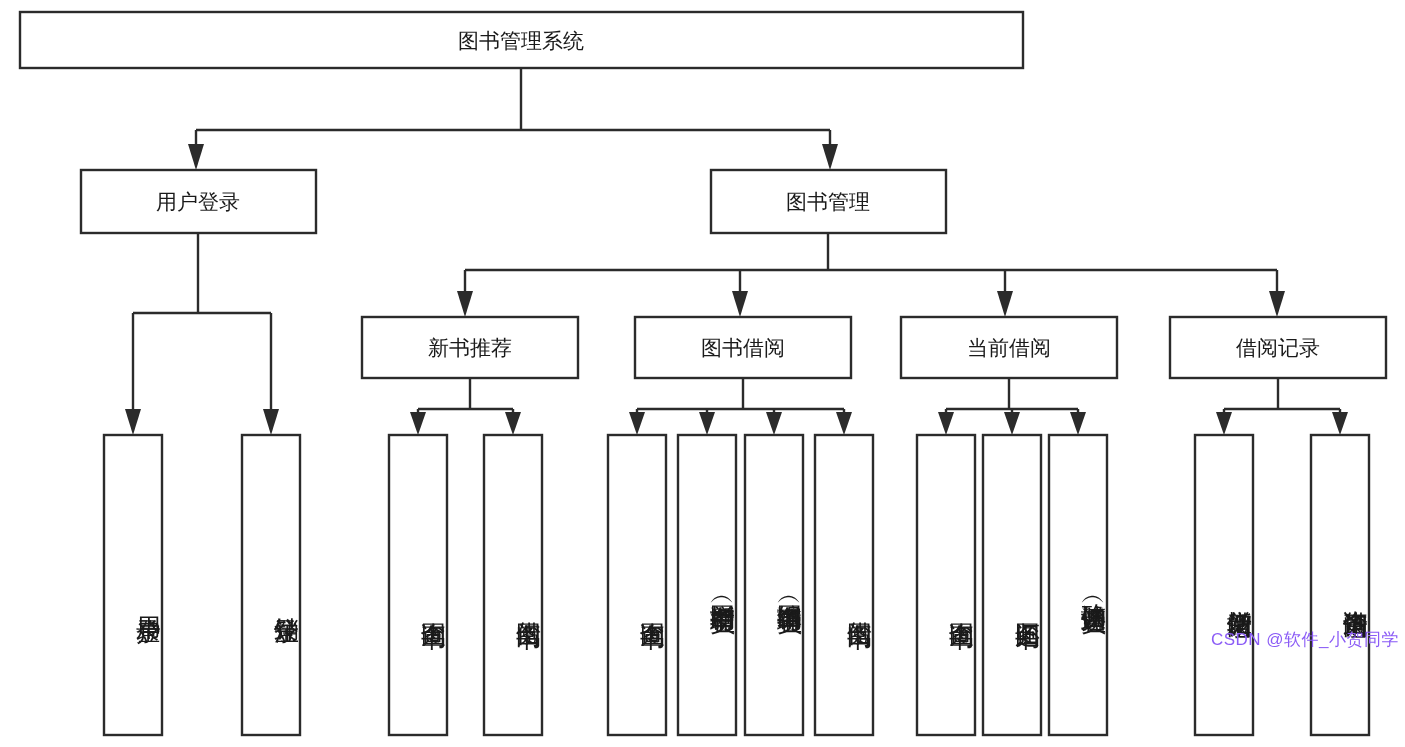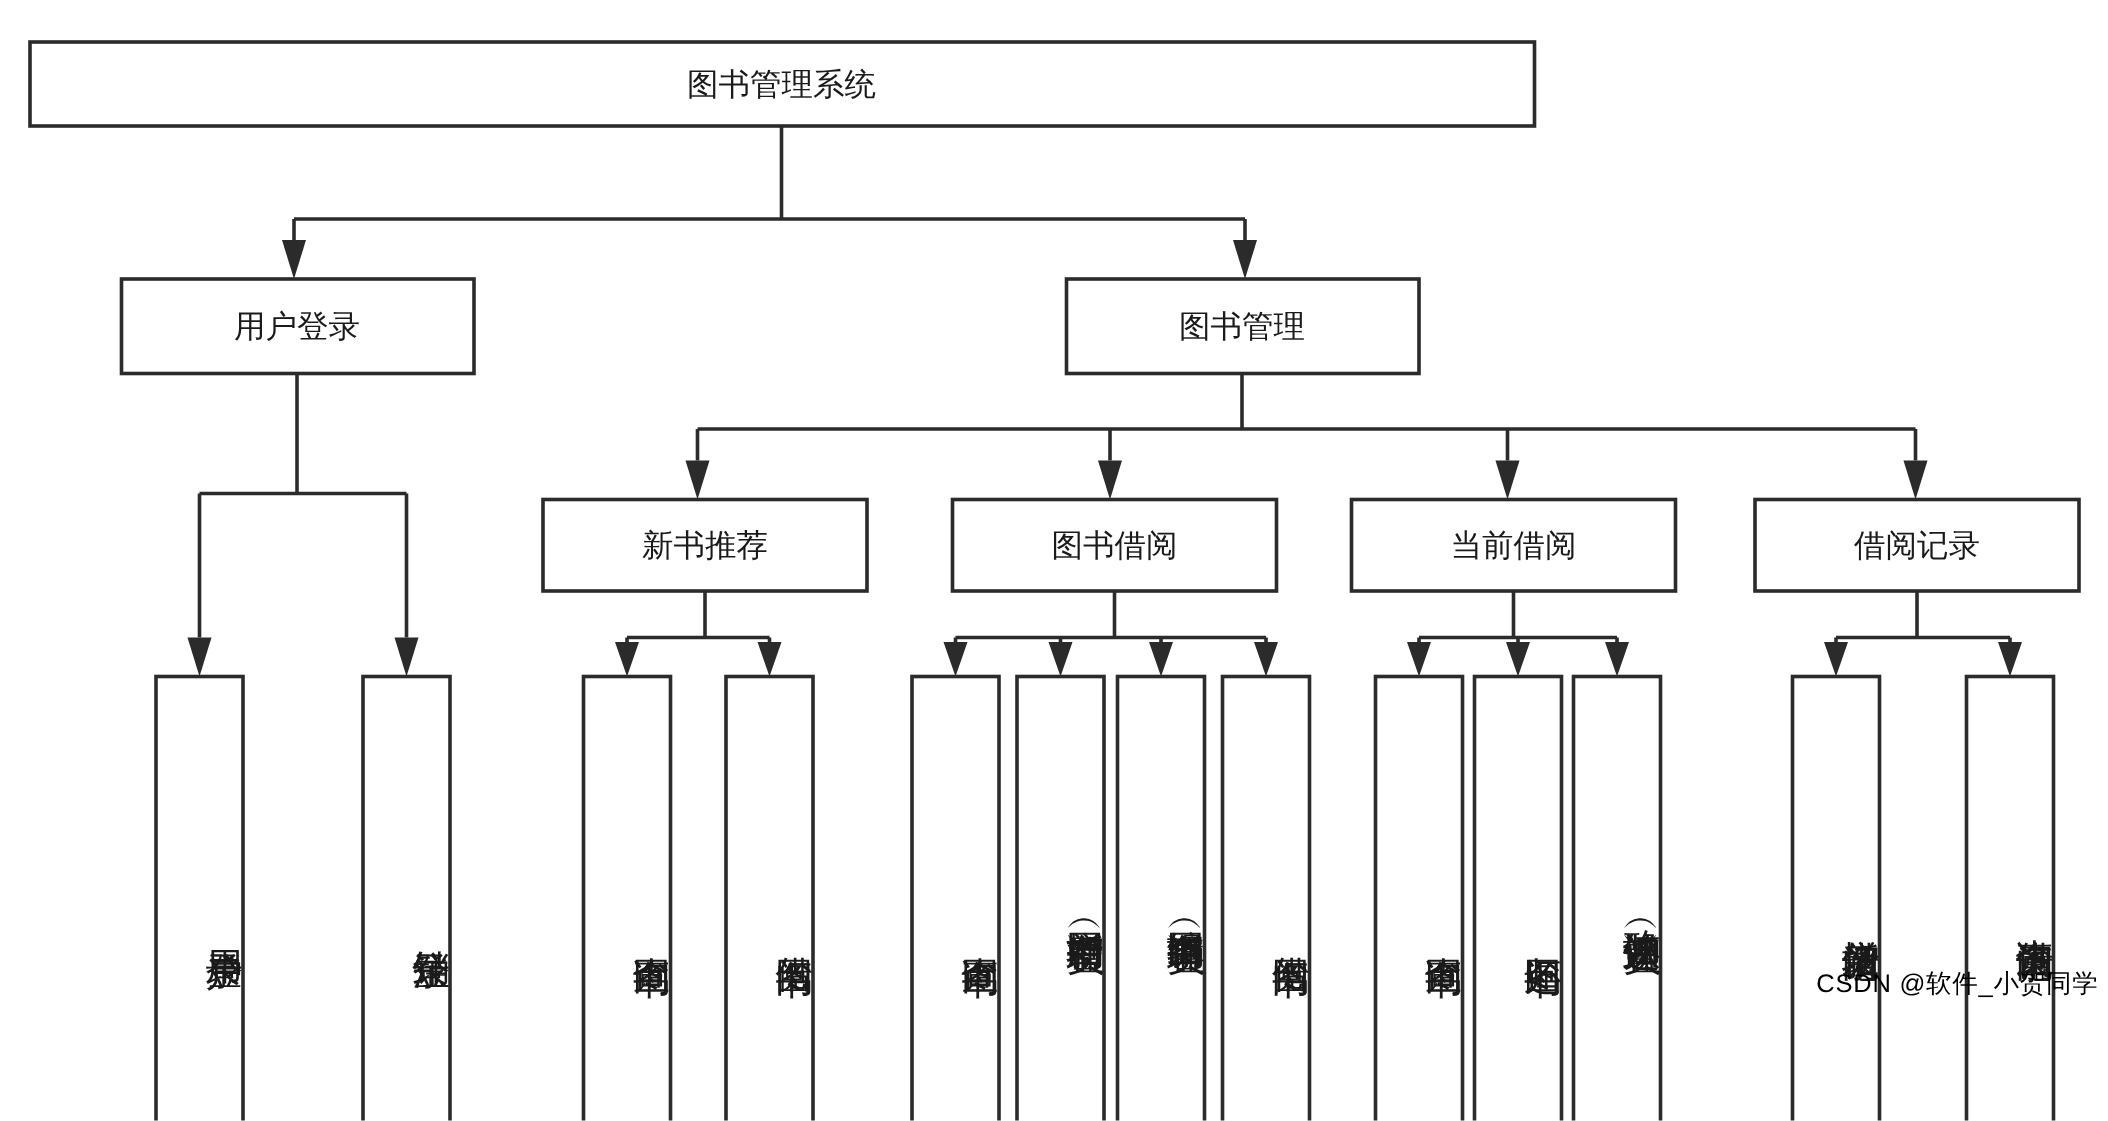--- a/index.html
+++ b/index.html
@@ -11,21 +11,20 @@
     width: 1405px;
     height: 747px;
     font-family: "Liberation Sans", "DejaVu Sans", sans-serif;
     overflow: hidden;
   }
   #diagram-root {
     position: relative;
     width: 1405px;
     height: 654px;
     background: #ffffff;
-    margin-top: 16px;
   }
   svg#tree-svg {
     position: absolute;
     left: 0;
     top: 0;
     width: 1405px;
     height: 747px;
     display: block;
   }
   .node-box {
@@ -64,21 +63,21 @@
     justify-content: center;
     white-space: nowrap;
     pointer-events: none;
   }
   .watermark {
     position: absolute;
     right: 6px;
     bottom: 3px;
     font-family: "Liberation Sans", "DejaVu Sans", sans-serif;
     font-size: 17px;
-    color: #000000;
+    color: #8b5cf6;
     white-space: nowrap;
     letter-spacing: 0.5px;
   }
 </style>
 </head>
 <body>
 
 <div id="diagram-root">
 
   <svg id="tree-svg" viewBox="0 0 1405 747">

